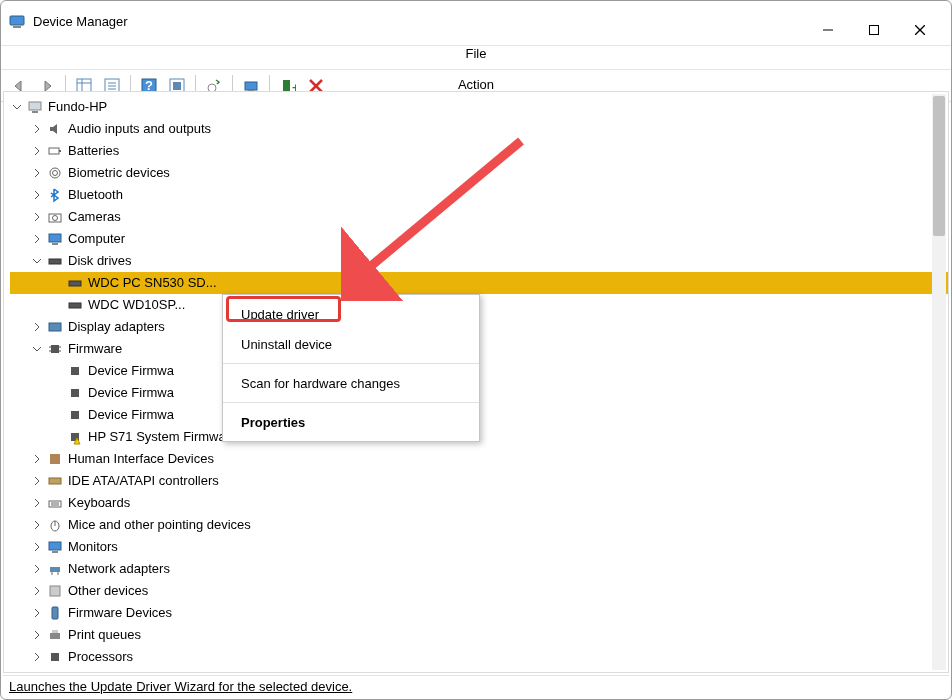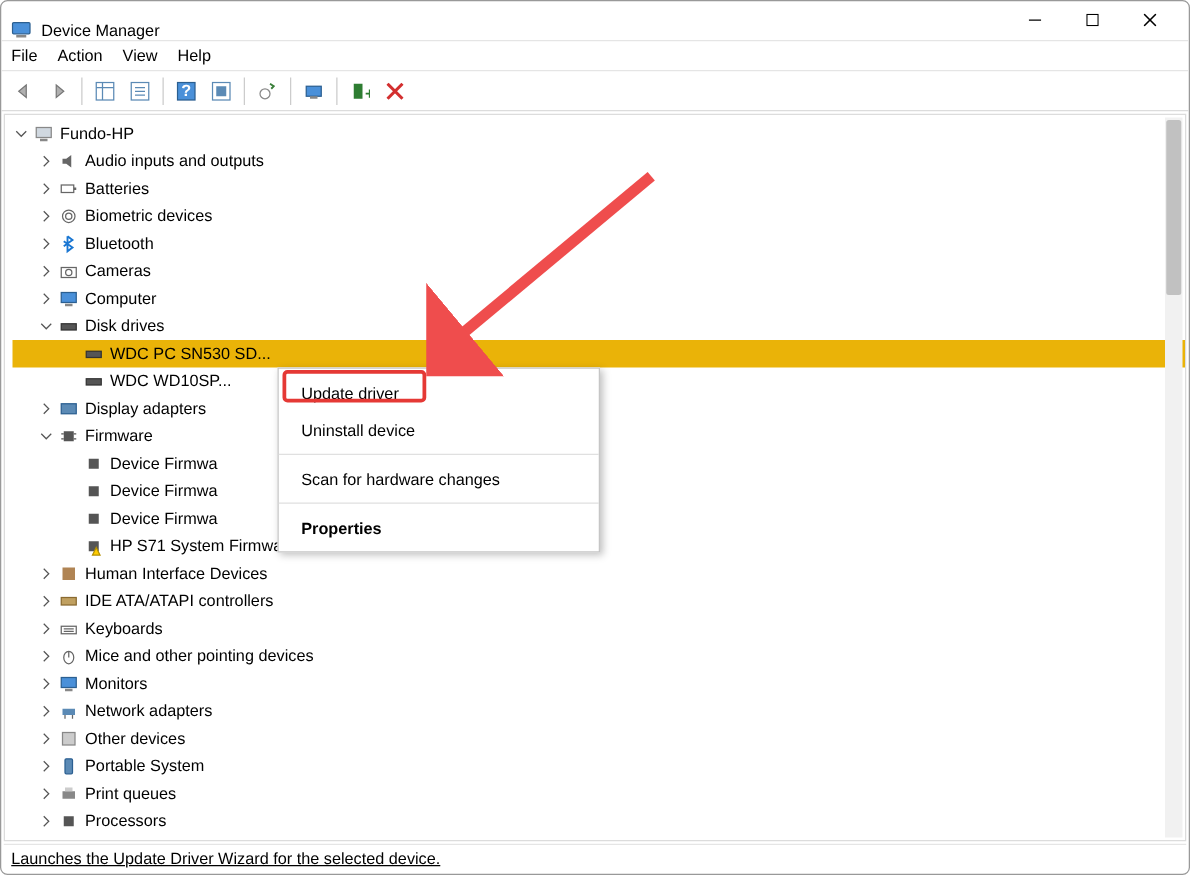--- a/index.html
+++ b/index.html
@@ -1,25 +1,25 @@
 <!DOCTYPE html>
 <html><head>
 <meta charset="utf-8">
 <style>
   * { box-sizing: border-box; margin: 0; padding: 0; font-family: "Segoe UI", Tahoma, sans-serif; font-size: 13px; color: #000; }
   body { width: 952px; height: 700px; background: #fff; border: 1px solid #999; border-radius: 6px; overflow: hidden; position: relative; }
 
   
-  .titlebar { height: 32px; display: flex; align-items: flex-end; padding: 0 8px; border-bottom: 1px solid #e5e5e5; }
+  .titlebar { height: 32px; display: flex; align-items: flex-start; padding: 0 8px; border-bottom: 1px solid #e5e5e5; margin-top: 13px; }
   .titlebar .app-icon { width: 16px; height: 16px; margin-right: 8px; display:inline-flex; align-items:center; justify-content:center; }
   .titlebar .title { flex: 1; }
   .win-btn { width: 46px; height: 32px; display: flex; align-items: center; justify-content: center; }
 
   
-  .menubar { height: 24px; display: flex; align-items: center; padding: 0 8px; gap: 16px; border-bottom: 1px solid #e5e5e5; }
+  .menubar { height: 24px; display: flex; align-items: center; padding: 0 8px; gap: 16px; border-bottom: 1px solid #e5e5e5; flex-direction: column; }
   .menuitem { cursor: default; }
 
   
   .toolbar { height: 32px; display: flex; align-items: center; padding: 0 4px; border-bottom: 1px solid #dcdcdc; }
   .tbtn { width: 26px; height: 26px; display:flex; align-items:center; justify-content:center; margin:0 1px; border:1px solid transparent; }
   .tsep { width:1px; height:22px; background:#ccc; margin:0 4px; }
 
   
   .tree-wrap { position:absolute; top:90px; left:2px; right:2px; bottom:26px; border:1px solid #dcdcdc; background:#fff; }
   .tree { position:absolute; inset:0; padding:4px 0 0 6px; line-height: 22px; }
@@ -485,21 +485,21 @@
       <span class="chev">
           <svg width="10" height="10">
             <path d="M3 1 L7 5 L3 9" fill="none" stroke="#555"></path>
           </svg>
         </span>
       <span class="devicon">
           <svg width="16" height="16">
             <rect x="5" y="2" width="6" height="12" rx="1" fill="#5b8ab5" stroke="#2b5f91"></rect>
           </svg>
         </span>
-      <span class="label">Portable System</span>
+      <span class="label">Firmware Devices</span>
     </div>
 
     <div class="row" style="padding-left:20px">
       <span class="chev">
           <svg width="10" height="10">
             <path d="M3 1 L7 5 L3 9" fill="none" stroke="#555"></path>
           </svg>
         </span>
       <span class="devicon">
           <svg width="16" height="16">

